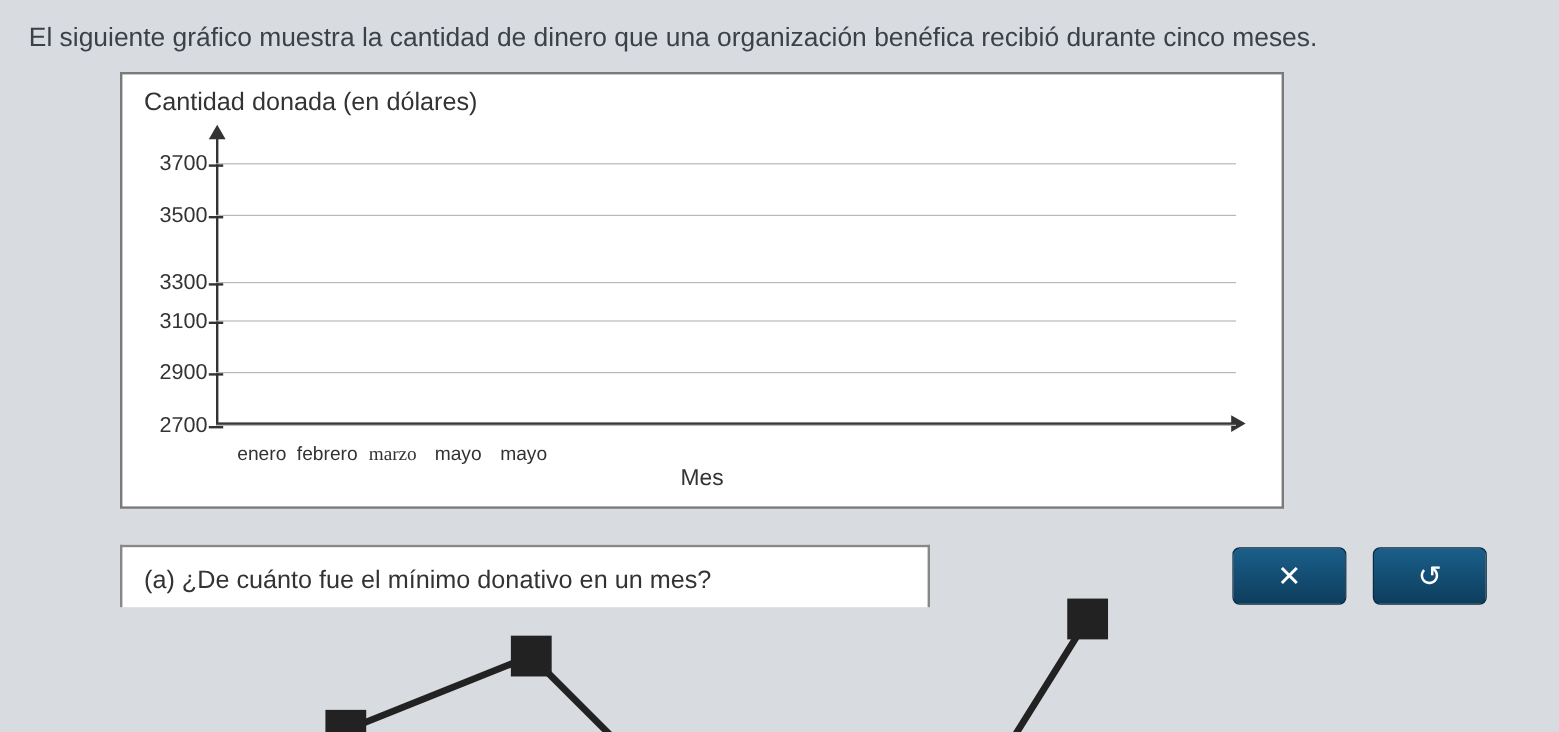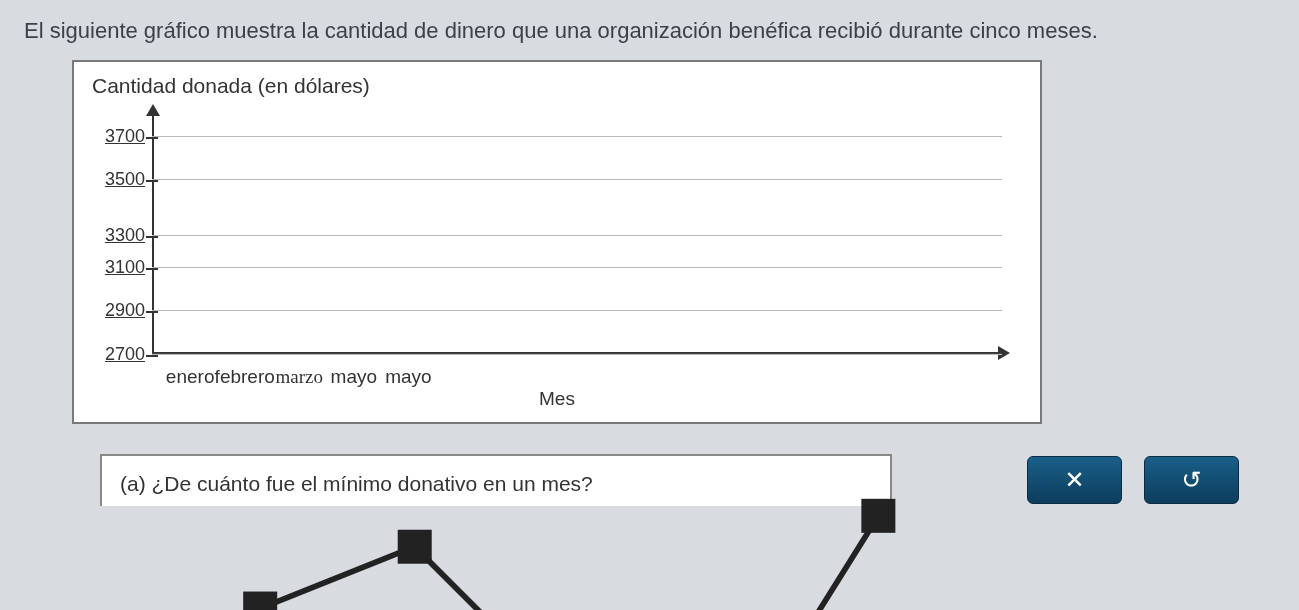--- a/index.html
+++ b/index.html
@@ -15,21 +15,21 @@
     }
     .problem-text {
       margin: 8px 4px 16px 4px;
       font-size: 22px;
       color: #3c4048;
     }
     .chart-wrap {
       background: #fff;
       border: 2px solid #7a7a7a;
       width: 970px;
-      margin-left: 52px;
+      margin-left: 80px;
       padding: 12px 18px 18px 18px;
     }
     .chart-title-row { margin-bottom: 6px; font-size: 21px; }
     .plot-area {
       position: relative;
       height: 300px;
       padding-left: 60px;
       padding-right: 20px;
       padding-bottom: 50px;
     }
@@ -48,21 +48,20 @@
       border-top: 1px solid #b8b8b8;
     }
     .ytick-label {
       position: absolute;
       left: -55px;
       top: -11px;
       font-size: 18px;
       text-align: right;
       width: 48px;
       color: #333;
-      text-decoration: underline;
     }
     .ymark {
       position: absolute;
       left: -6px; width: 12px; height: 0;
       border-top: 2px solid #333;
     }
     .axis-y-line {
       position:absolute; left:60px; top:5px; bottom:50px; width:2px; background:#333;
     }
     .axis-y-arrow {
@@ -70,39 +69,39 @@
       width:0; height:0; border-left:7px solid transparent; border-right:7px solid transparent; border-bottom:12px solid #333;
     }
     .axis-x-line {
       position:absolute; left:60px; right:20px; bottom:50px; height:2px; background:#333;
     }
     .axis-x-arrow {
       position:absolute; right:12px; bottom:44px;
       width:0; height:0; border-top:7px solid transparent; border-bottom:7px solid transparent; border-left:12px solid #333;
     }
     .xlabel {
-      position:absolute; bottom:16px; transform:translateX(-50%); font-size:19px;
+      position:absolute; bottom:16px; transform:translateX(-50%); font-size:16px;
     }
     .x-axis-title {
       position:absolute; bottom:-6px; left:50%; transform:translateX(-50%); font-size:19px;
     }
     .data-line {
       position:absolute; left:60px; right:20px; top:10px; bottom:50px;
       overflow:visible;
     }
     .question-row {
       display:flex; align-items:center; gap:20px;
       margin: 30px 0 0 80px;
     }
     .question-box {
       background:#fff;
       border-top:2px solid #888;
       border-left:2px solid #888;
       border-right:2px solid #888;
-      width:792px;
+      width:675px;
       padding:16px 18px 10px 18px;
       font-size:21px;
     }
     .action-buttons {
       display:flex; gap:22px; margin-left:auto; margin-right:40px;
     }
     .btn {
       width:95px; height:48px;
       background: linear-gradient(#1a5f8a,#0d3d5c);
       border-radius:6px;

